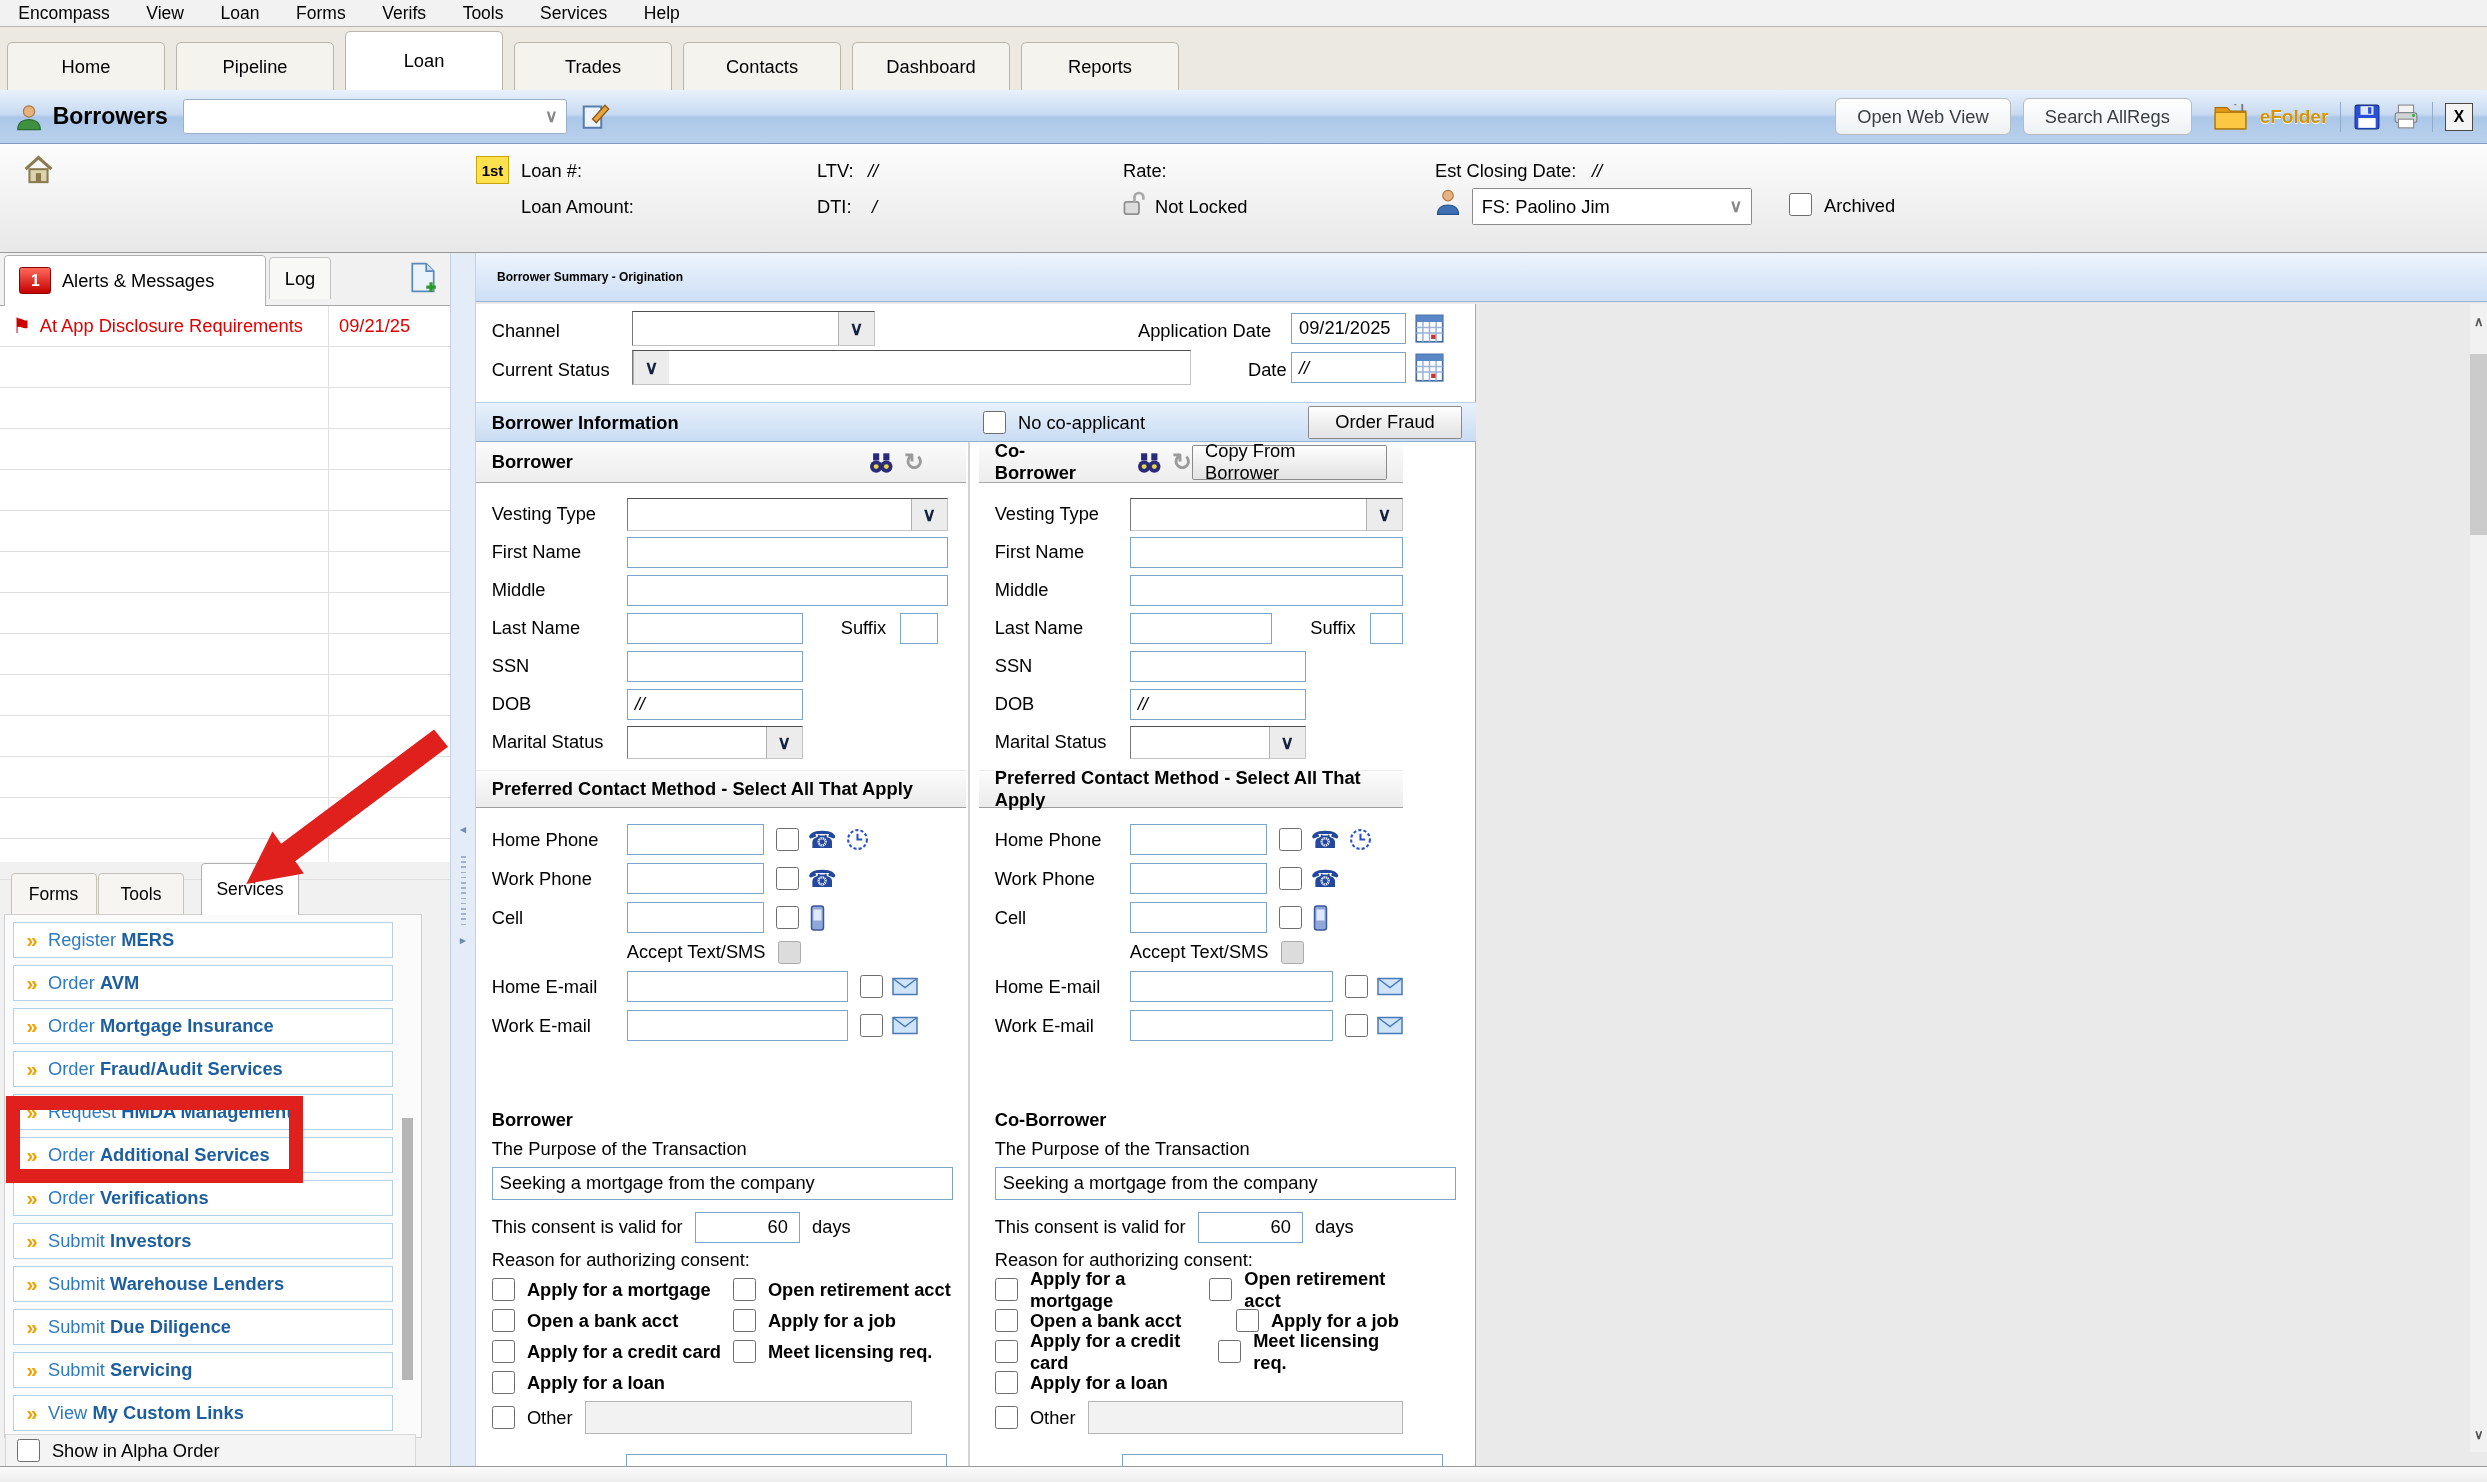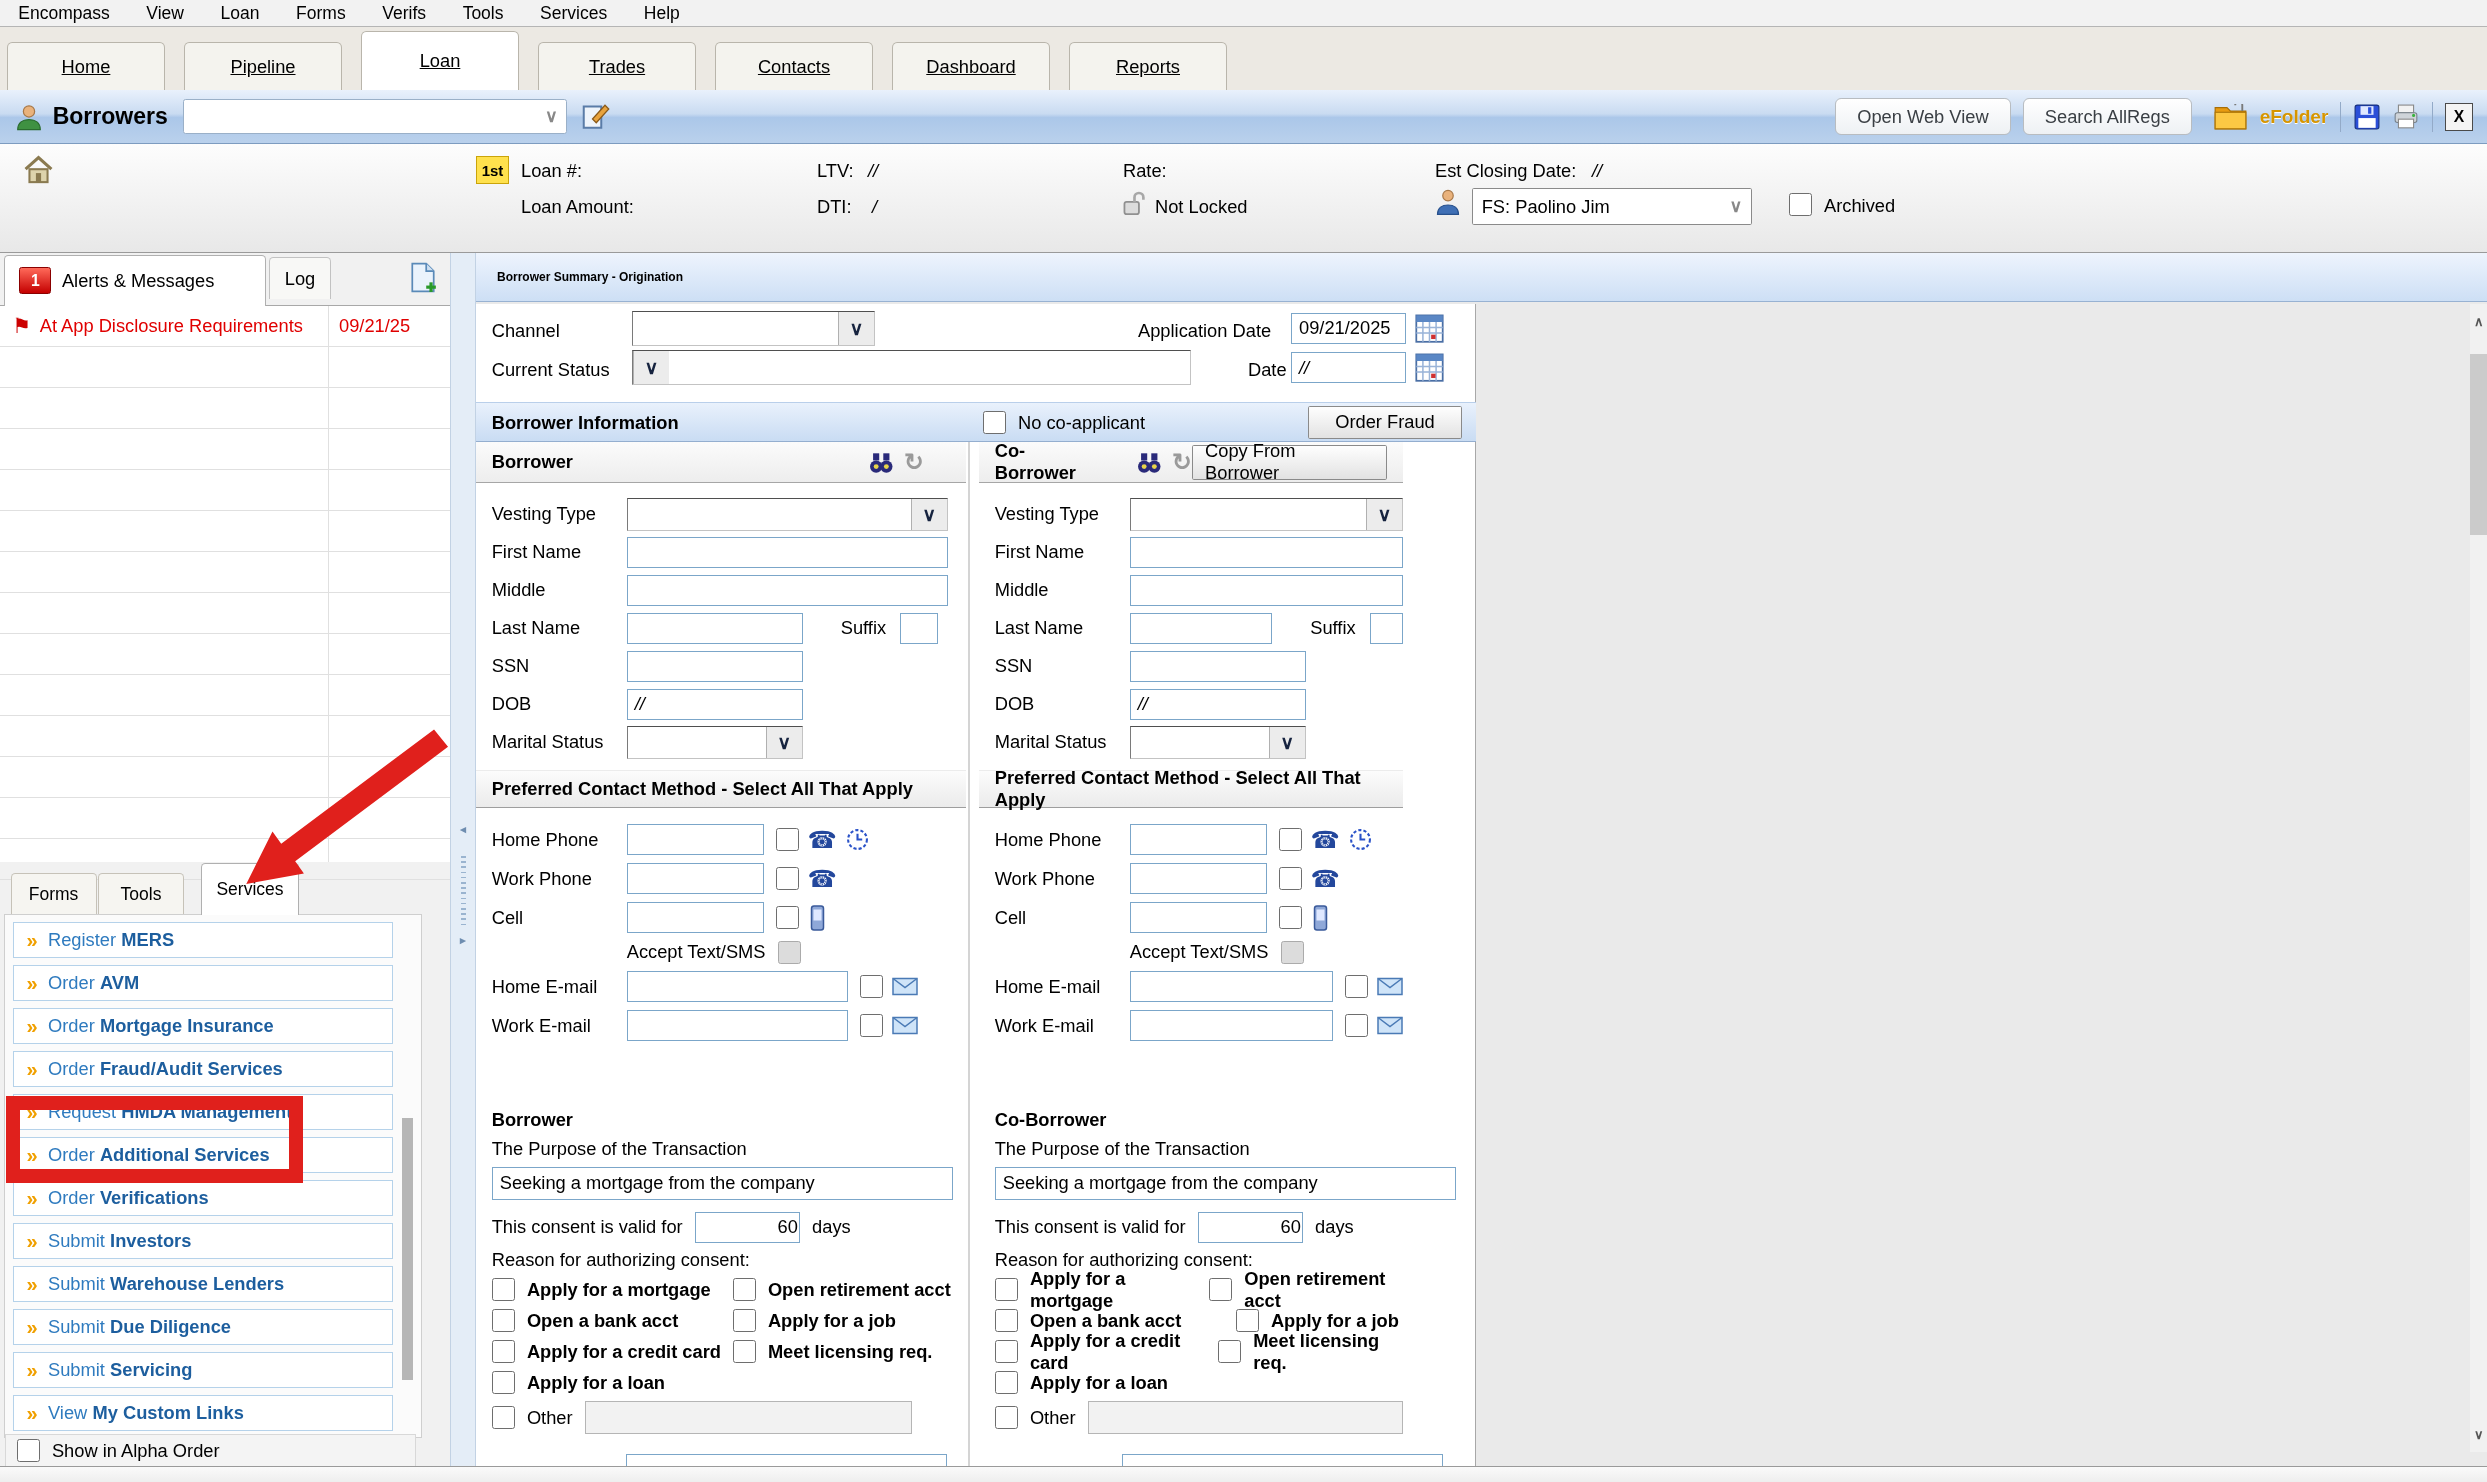--- a/index.html
+++ b/index.html
@@ -7,21 +7,21 @@
        font-family:"Liberation Sans",sans-serif;font-size:18.3px;color:#000;background:#e9e9e9;}
   svg{display:block}
   
   #menubar{position:absolute;left:0;top:0;width:2487px;height:26px;background:#f2f2f2;
            border-bottom:0.9px solid #b5b5b5;display:flex;align-items:center;font-size:17.5px;}
   .mi{padding:0 18.3px;cursor:default;}
   #tabbar{position:absolute;left:0;top:27px;width:2487px;height:63px;background:#ece9e3;
           display:flex;align-items:flex-end;padding-left:7px;box-sizing:border-box;}
   .tab{width:156px;height:47px;background:#f4f3ee;border:0.9px solid #b9b5ab;border-bottom:none;
        border-radius:5.2px 5.2px 0 0;display:flex;align-items:center;justify-content:center;
-       font-size:18.3px;margin-right:19px;text-decoration:underline;}
+       font-size:18.3px;margin-right:11px;}
   .tab.active{height:58px;background:#fff;font-weight:400;z-index:2;}
   #borrowersbar{position:absolute;left:0;top:90px;width:2487px;height:54px;
        background:linear-gradient(180deg,#e9f1fc 0%,#c9dbf1 45%,#abc7e9 52%,#bad1ec 100%);
        border-bottom:1.7px solid #7d9cc0;display:flex;align-items:center;box-sizing:border-box;padding:0 14px;}
   #borrowers-label{font-size:23px;font-weight:bold;margin:0 15.7px 0 8.7px;}
   #borrowers-dd{width:384px;height:35px;background:#fff;border:0.9px solid #9ab0c8;border-radius:2.6px;
        display:flex;align-items:center;justify-content:flex-end;padding-right:8.7px;box-sizing:border-box;color:#8a9ab0;}
   .chev{font-weight:bold;color:#888;font-size:17.5px;line-height:1;}
   #bb-right{margin-left:auto;display:flex;align-items:center;gap:12.2px;}
   .wbtn{height:35px;padding:0 21px;background:linear-gradient(#ffffff,#eef1f4);border:0.9px solid #b8bcc0;
@@ -116,21 +116,21 @@
   .contact{padding:12.2px 0 5.2px 15.7px;}
   .crow{display:flex;align-items:center;height:39px;}
   .iw-ph{width:137px;height:31px;}
   .iw-em{width:221px;height:31px;}
   .ico{margin-left:8.7px;flex-shrink:0;}
   .ssnblock{margin-top:55px;padding-left:15.7px;}
   .sb-name{font-weight:bold;height:30px;display:flex;align-items:center;}
   .sb-lbl{height:28px;display:flex;align-items:center;}
   .purpose{width:461px;height:33px;margin:3.5px 0 8.7px 0;}
   .consent{height:38px;display:flex;align-items:center;gap:12.2px;}
-  .consent .cin{width:105px;height:31px;justify-content:flex-end;padding-right:1px;}
+  .consent .cin{width:105px;height:31px;justify-content:flex-end;padding-right:11px;}
   .rrow{height:31px;display:flex;align-items:center;font-weight:bold;}
   .rc1{display:flex;gap:12.2px;align-items:center;width:241px;box-sizing:border-box;}
   .rc2{display:flex;gap:12.2px;align-items:center;}
   .orow{height:35px;display:flex;align-items:center;gap:12.2px;margin-top:1.7px;}
   .oin{width:327px;height:33px;background:#f2f2f2;border:1.7px solid #b5b5b5;box-sizing:border-box;}
   #grayarea{position:absolute;left:1002px;top:51px;width:992px;height:1162px;background:#eaeaea;}
   #vscroll{position:absolute;left:1994px;top:51px;width:17.5px;height:1148px;background:#f1f1f1;}
   #vscroll .arr{position:absolute;left:0;width:17.5px;height:35px;display:flex;align-items:center;
         justify-content:center;color:#555;font-size:13px;font-weight:bold;}
   #vthumb{position:absolute;left:0;top:50px;width:17.5px;height:181px;background:#cbcbcb;}

